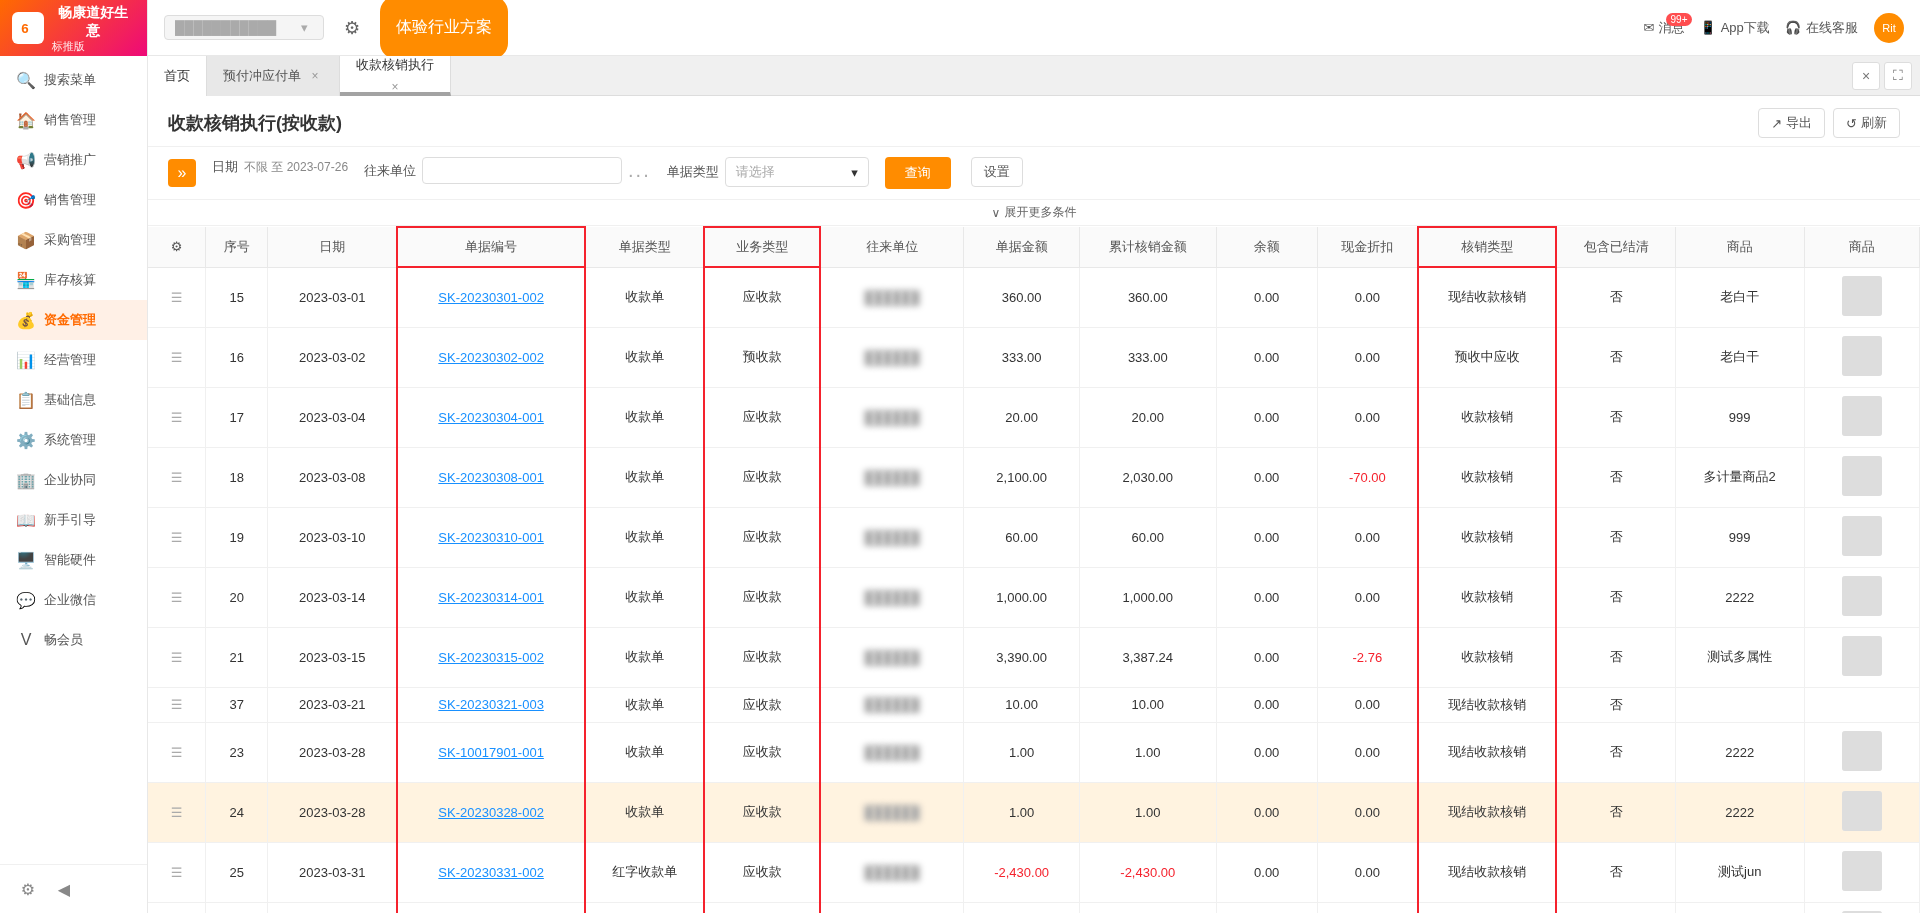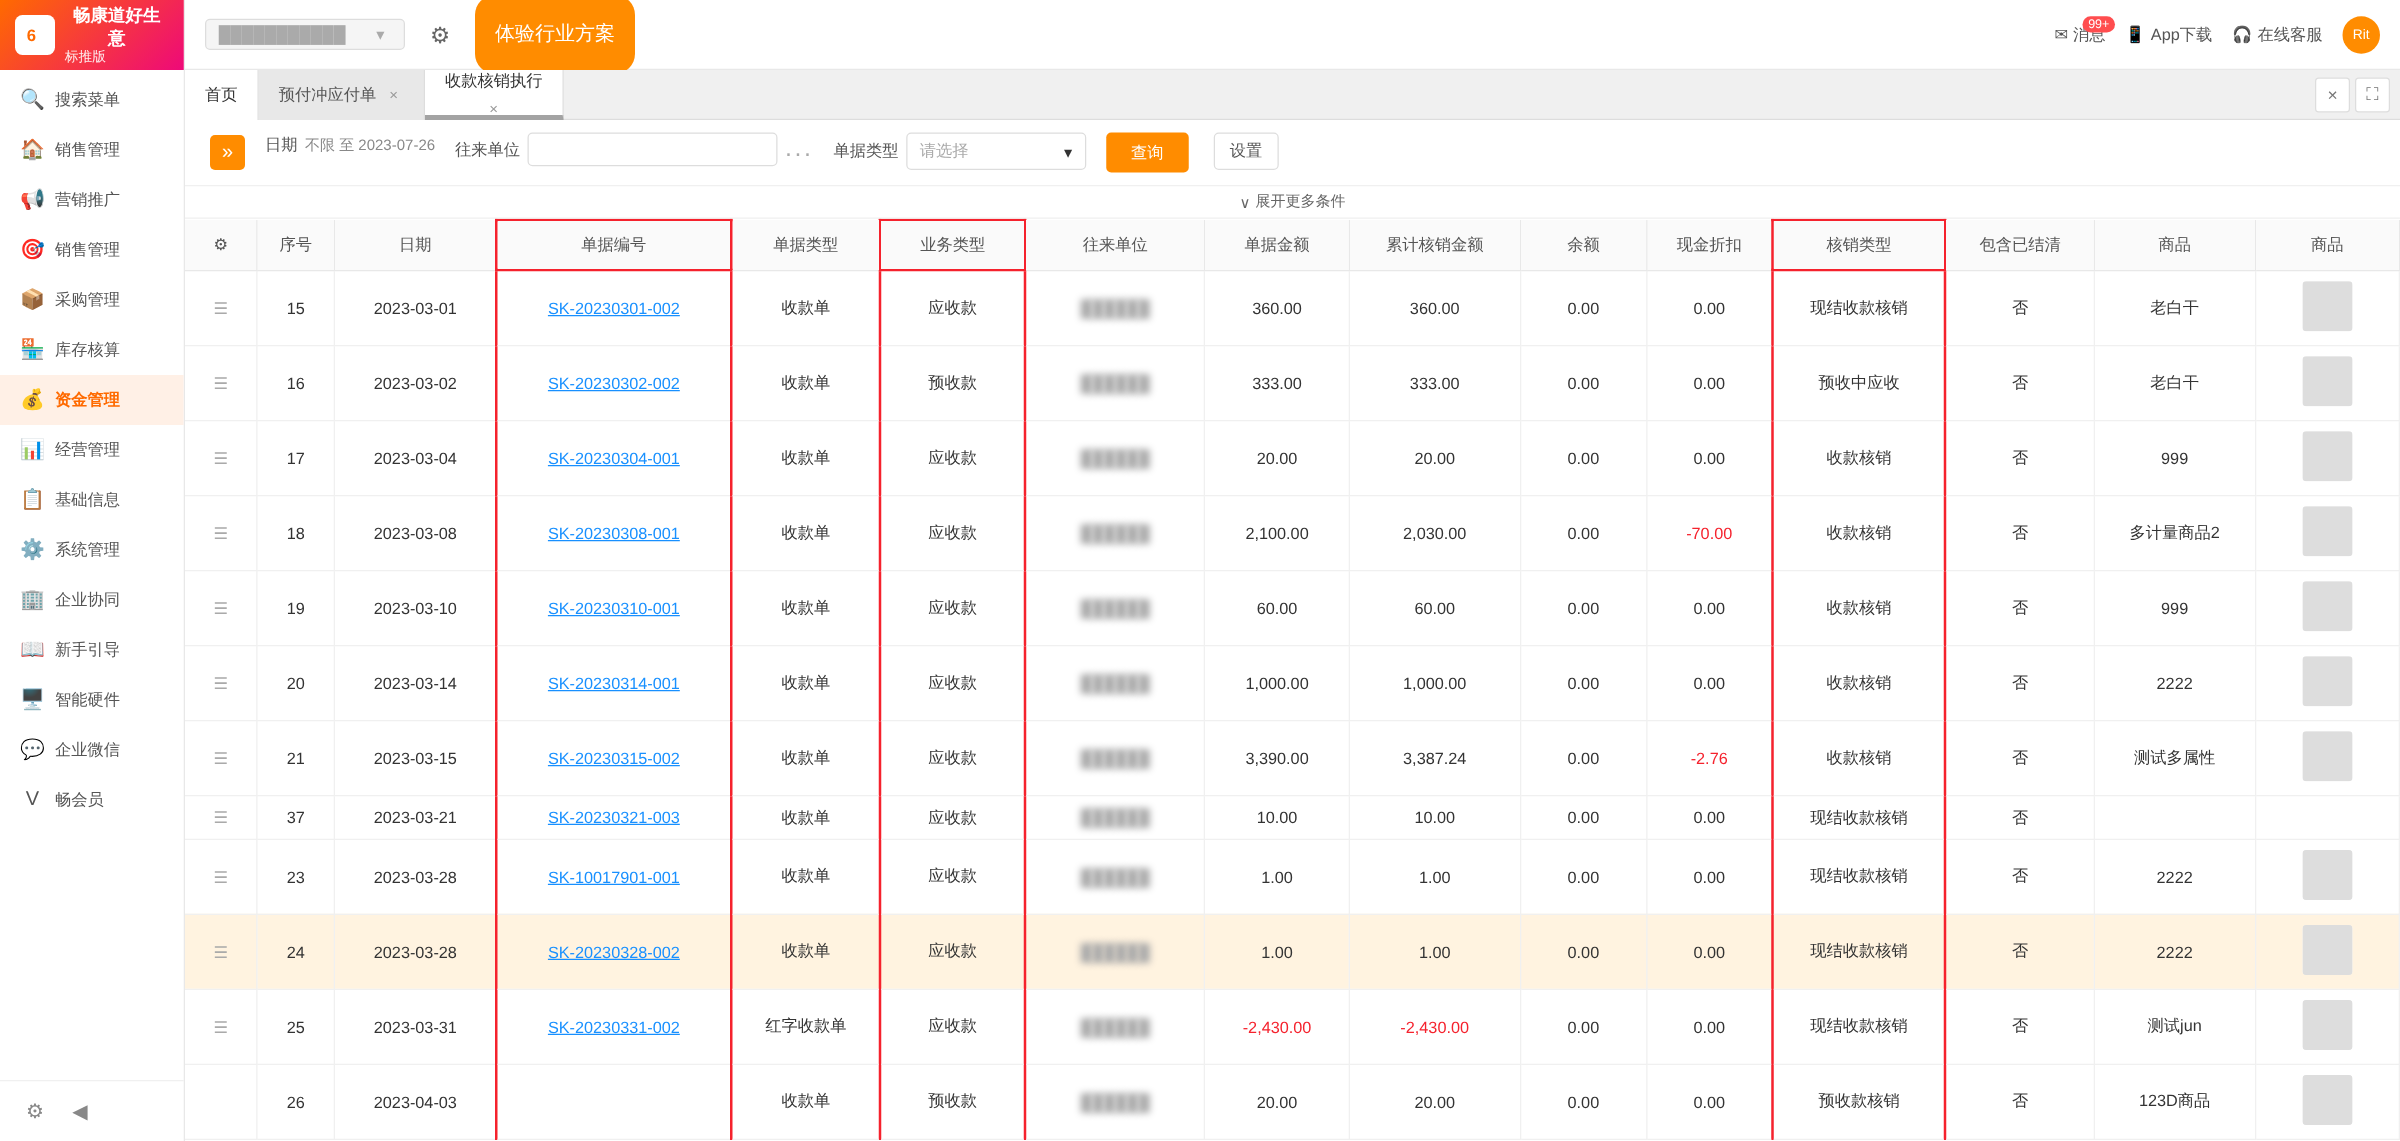--- a/index.html
+++ b/index.html
@@ -210,20 +210,33 @@
     </div>
     <div class="tabs-spacer"></div>
     <div class="tabs-actions">
       <div class="tabs-action-btn">×</div>
       <div class="tabs-action-btn">⛶</div>
     </div>
   </div>
 
   <div class="content">
 
+    <div class="page-header">
+      <div class="page-title">收款核销执行(按收款)</div>
+      <div class="page-actions">
+        <button class="btn-export">
+          <span>↗</span>
+          <span>导出</span>
+        </button>
+        <button class="btn-refresh">
+          <span>↺</span>
+          <span>刷新</span>
+        </button>
+      </div>
+    </div>
 
     <div class="filter-bar">
       <div class="filter-toggle">
         <span>»</span>
       </div>
       <div class="filter-group">
         <span class="filter-label">日期</span>
         <div class="filter-date-range">不限 至 2023-07-26</div>
       </div>
       <div class="filter-group">

